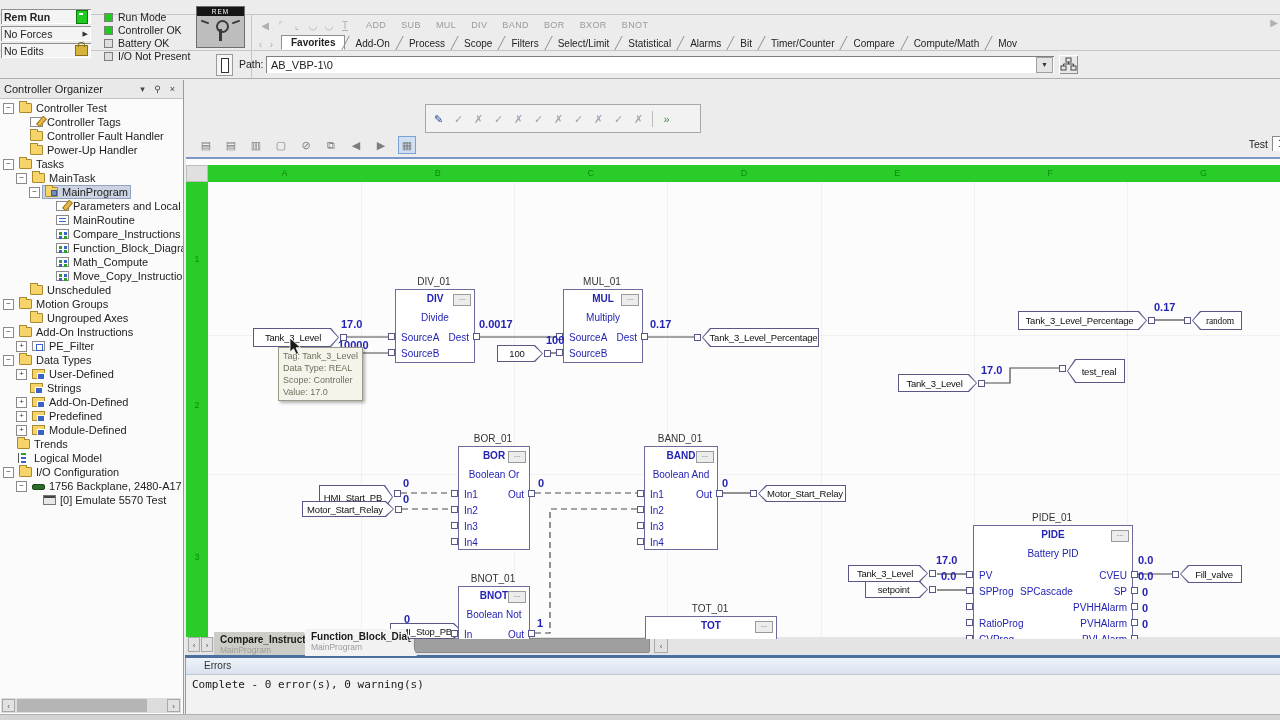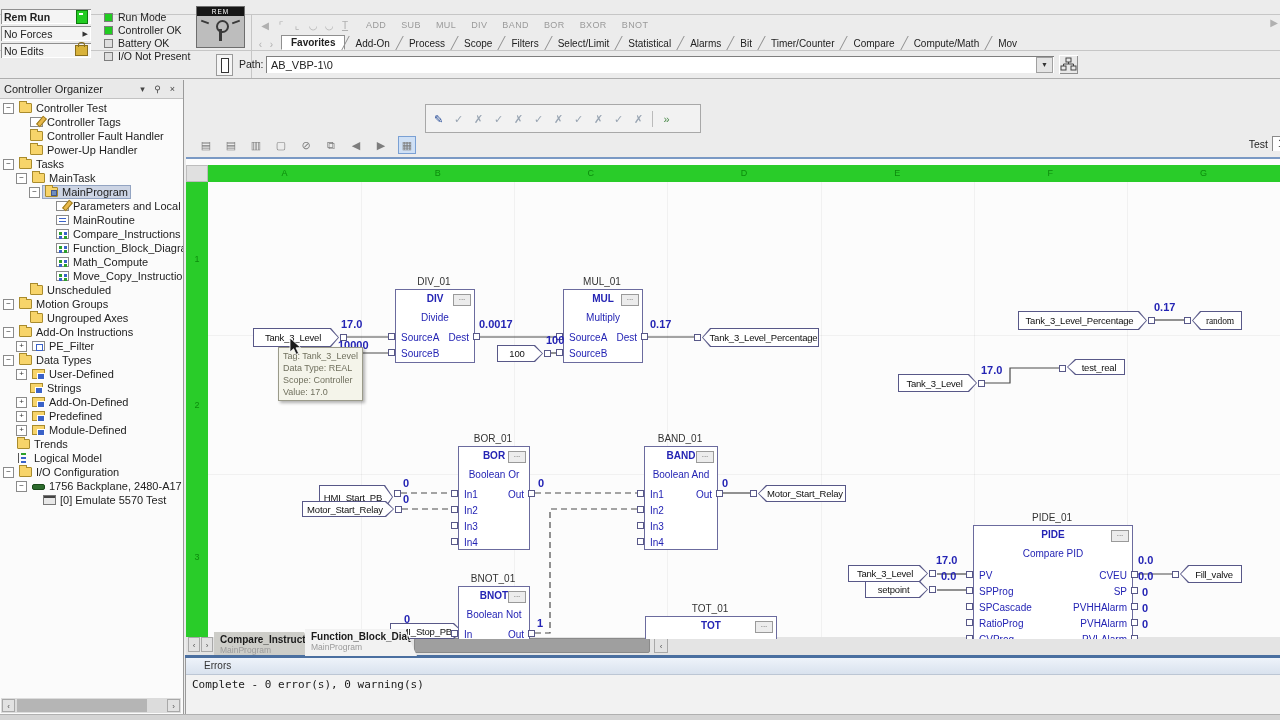--- a/index.html
+++ b/index.html
@@ -572,21 +572,21 @@
           <div class="ref-inner clip-out" style="padding-right: 0px; padding-left: 6px;">random</div>
         </div>
       </div>
       <div class="pin-sq" style="left: 998px; top: 158px;"></div>
       <div class="fbd-ref" style="left: 712px; top: 215px; width: 79px; height: 18px;">
         <div class="ref-outer clip-in">
           <div class="ref-inner clip-in" style="padding-right: 6px; padding-left: 0px;">Tank_3_Level</div>
         </div>
       </div>
       <div class="pin-sq" style="left: 792px; top: 220.5px;"></div>
-      <div class="fbd-ref" style="left: 881px; top: 200px; width: 58px; height: 16px;">
+      <div class="fbd-ref" style="left: 881px; top: 200px; width: 58px; height: 24px;">
         <div class="ref-outer clip-out">
           <div class="ref-inner clip-out" style="padding-right: 0px; padding-left: 6px;">test_real</div>
         </div>
       </div>
       <div class="pin-sq" style="left: 873px; top: 205.5px;"></div>
       <div class="fbd-ref" style="left: 133px; top: 326px; width: 74px; height: 24px;">
         <div class="ref-outer clip-in">
           <div class="ref-inner clip-in" style="padding-right: 6px; padding-left: 0px;">HMI_Start_PB</div>
         </div>
       </div>
@@ -696,24 +696,24 @@
       <div class="pin-sq" style="left: 342px; top: 471px;"></div>
       <div class="fbd-title" style="left: 444px; top: 444px; width: 160px;">TOT_01</div>
       <div class="fbd-block" style="left: 459px; top: 457px; width: 130px; height: 23px;">
         <div class="fbd-type">TOT</div>
         <div class="fbd-ellipsis">...</div>
       </div>
       <div class="fbd-title" style="left: 772px; top: 353px; width: 188px;">PIDE_01</div>
       <div class="fbd-block" style="left: 787px; top: 366px; width: 158px; height: 114px;">
         <div class="fbd-type">PIDE</div>
         <div class="fbd-ellipsis">...</div>
-        <div class="fbd-desc">Compare PID</div>
+        <div class="fbd-desc">Battery PID</div>
         <div class="pin-in" style="top: 42px;">PV</div>
         <div class="pin-in" style="top: 58px;">SPProg</div>
-        <div class="pin-in" style="top: 74px;">SPCascade</div>
+        <div class="pin-in" style="top: 58px; margin-left: 41px;">SPCascade</div>
         <div class="pin-in" style="top: 90px;">RatioProg</div>
         <div class="pin-in" style="top: 106px;">CVProg</div>
         <div class="pin-out" style="top: 42px;">CVEU</div>
         <div class="pin-out" style="top: 58px;">SP</div>
         <div class="pin-out" style="top: 74px;">PVHHAlarm</div>
         <div class="pin-out" style="top: 90px;">PVHAlarm</div>
         <div class="pin-out" style="top: 106px;">PVLAlarm</div>
       </div>
       <div class="pin-sq" style="left: 780px; top: 412px;"></div>
       <div class="pin-sq" style="left: 780px; top: 428px;"></div>

